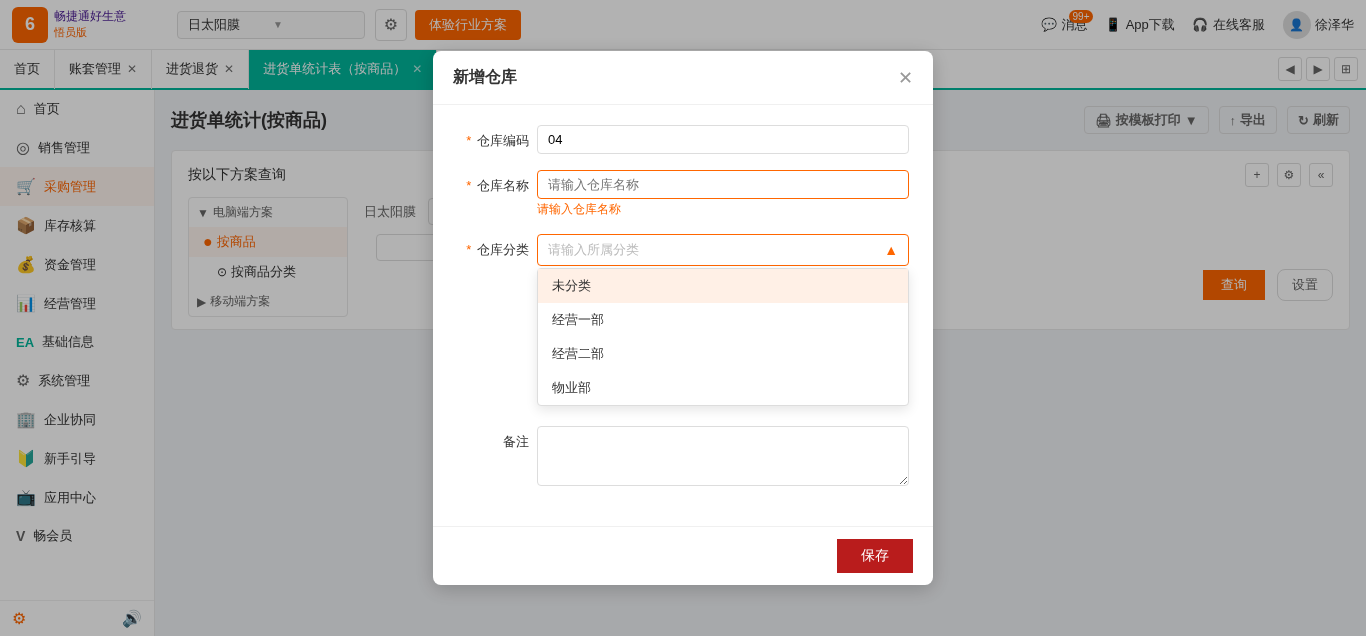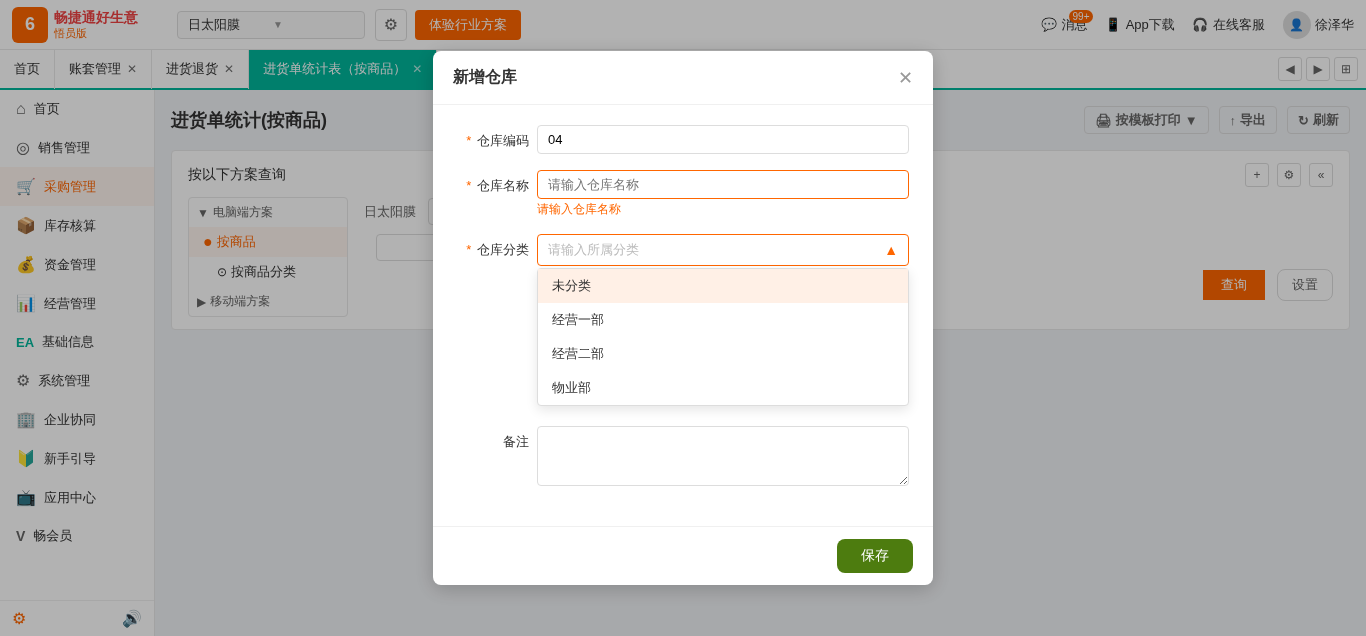--- a/index.html
+++ b/index.html
@@ -28,21 +28,21 @@
       background: #f60;
       border-radius: 6px;
       display: flex;
       align-items: center;
       justify-content: center;
       color: white;
       font-size: 18px;
       font-weight: bold;
       margin-right: 6px;
     }
-    .logo-text { font-size: 14px; color: #ef4444; line-height: 1.3; font-weight: bold; }
+    .logo-text { font-size: 12px; color: #4c1d95; line-height: 1.3; }
     .logo-sub { font-size: 11px; color: #f60; }
 
     .header-search {
       display: flex;
       align-items: center;
       margin-left: 10px;
       border: 1px solid #ddd;
       border-radius: 4px;
       padding: 4px 10px;
       width: 188px;
@@ -466,24 +466,24 @@
     .dropdown-item.highlighted { background: #fff0e6; }
 
     .modal-footer {
       display: flex;
       justify-content: flex-end;
       padding: 12px 20px;
       gap: 10px;
       border-top: 1px solid #f0f0f0;
     }
     .btn-save {
-      background: #4d7c0f;
+      background: #b91c1c;
       color: white;
       border: none;
-      border-radius: 8px;
+      border-radius: 0;
       padding: 8px 24px;
       font-size: 14px;
       cursor: pointer;
     }
 
     
     .empty-state {
       display: flex;
       flex-direction: column;
       align-items: center;

